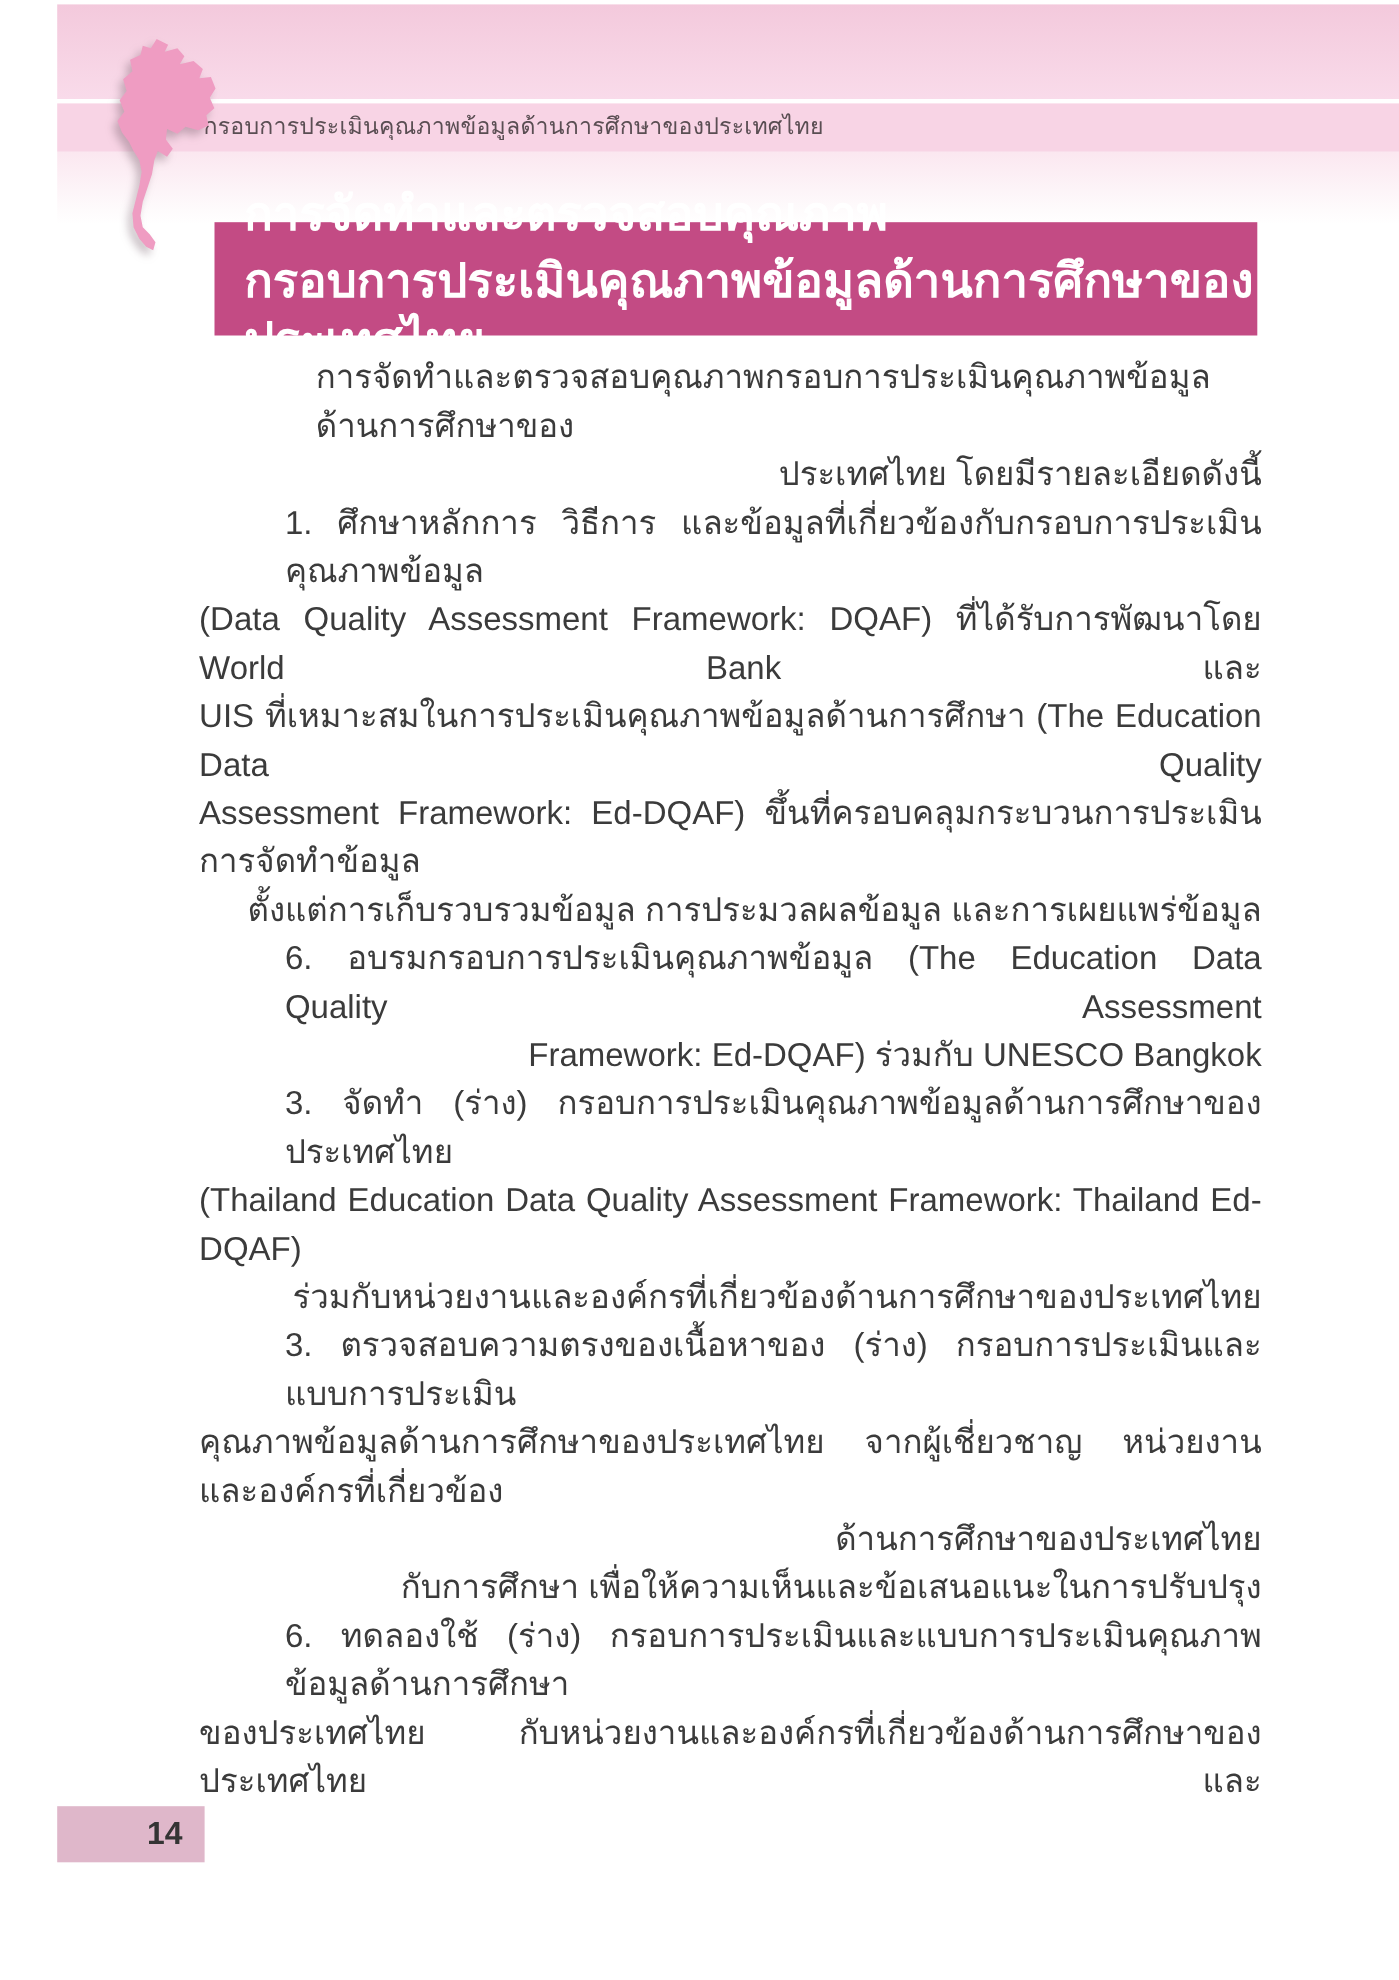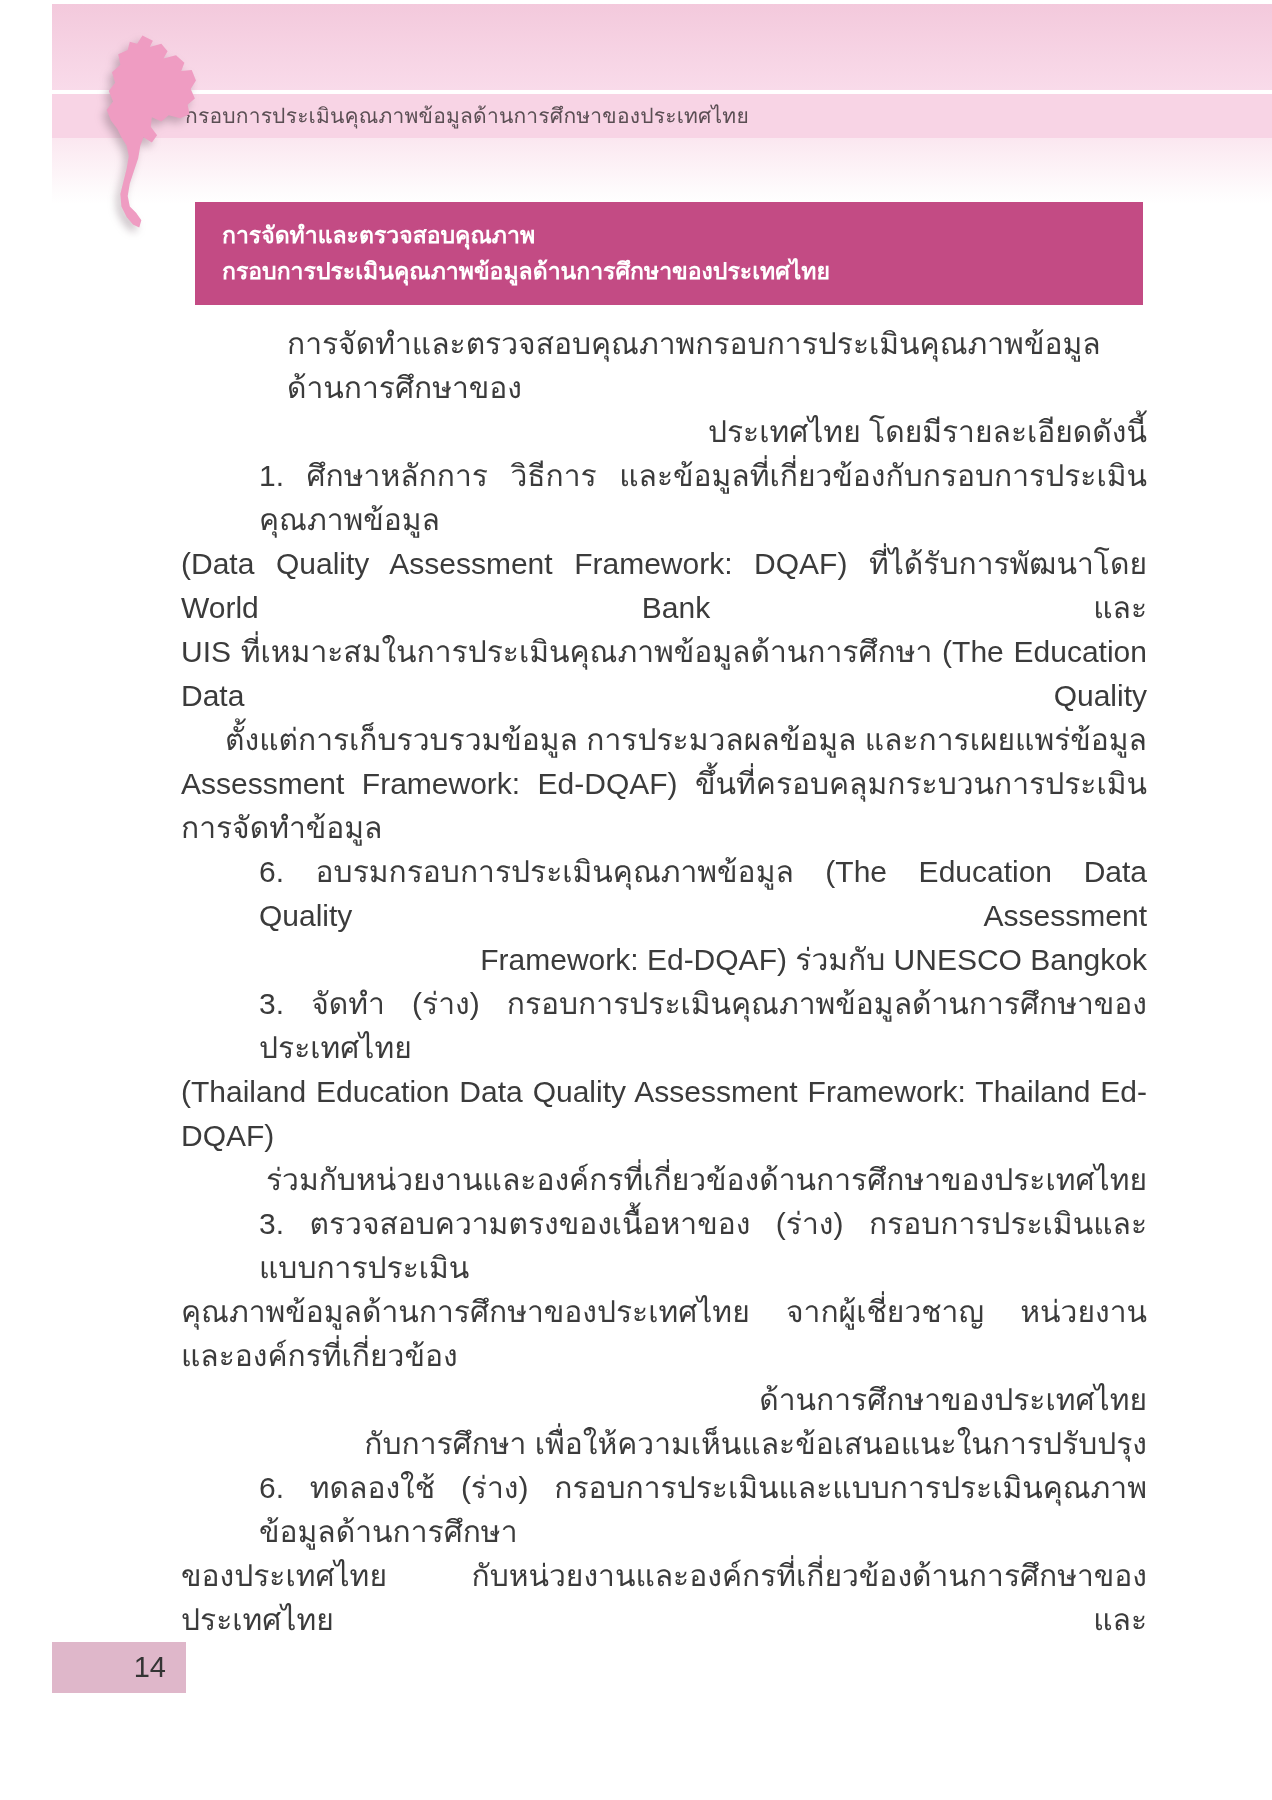--- a/index.html
+++ b/index.html
@@ -31,38 +31,38 @@
   }
   .map-wrap svg { width:100%; height:100%;
     filter:drop-shadow(-4px 5px 4px rgba(100,75,88,0.35)); }
   
   .title-box {
     position:absolute; left:155px; top:202px; width:948px; height:103px;
     background:#c34b84; color:#ffffff;
     display:flex; flex-direction:column; justify-content:center;
     box-sizing:border-box; padding-left:27px; gap:7px;
   }
-  .title-box .t-line { font-size:23px; line-height:1.25; font-weight:600; }
+  .title-box .t-line { font-size:43px; line-height:1.25; font-weight:600; }
   
   .body-text {
     position:absolute; left:141px; top:322px; width:966px;
     color:#3b3b3b; font-size:30px;
   }
   .body-text .line { line-height:44px; min-height:44px; text-align:right; }
   .body-text .line.just { text-align:justify; text-align-last:justify; }
   .body-text .line.ind-para { padding-left:106px; }
   .body-text .line.ind-item { padding-left:78px; }
   
   .page-num-box {
     position:absolute; left:12px; top:1642px; width:134px; height:51px;
     background:#dfb7ca;
   }
   .page-num-box .num {
     display:block; text-align:right; padding-right:20px;
-    line-height:51px; font-size:29px; font-weight:400; color:#343434;
+    line-height:51px; font-size:29px; font-weight:700; color:#343434;
   }
 </style>
 </head>
 <body>
 
 <div class="page">
 
   <div class="header-top-strip"></div>
   <div class="header-band"></div>
   <div class="header-fade"></div>
@@ -85,22 +85,22 @@
     <div class="t-line">การจัดทำและตรวจสอบคุณภาพ</div>
     <div class="t-line">กรอบการประเมินคุณภาพข้อมูลด้านการศึกษาของประเทศไทย</div>
   </div>
 
   <div class="body-text">
       <div class="line just ind-para">การจัดทำและตรวจสอบคุณภาพกรอบการประเมินคุณภาพข้อมูลด้านการศึกษาของ</div>
       <div class="line">ประเทศไทย โดยมีรายละเอียดดังนี้</div>
       <div class="line just ind-item">1. ศึกษาหลักการ วิธีการ และข้อมูลที่เกี่ยวข้องกับกรอบการประเมินคุณภาพข้อมูล</div>
       <div class="line just">(Data Quality Assessment Framework: DQAF) ที่ได้รับการพัฒนาโดย World Bank และ</div>
       <div class="line just">UIS ที่เหมาะสมในการประเมินคุณภาพข้อมูลด้านการศึกษา (The Education Data Quality</div>
+      <div class="line just">Assessment Framework: Ed-DQAF) ขึ้นที่ครอบคลุมกระบวนการประเมินการจัดทำข้อมูล</div>
       <div class="line">ตั้งแต่การเก็บรวบรวมข้อมูล การประมวลผลข้อมูล และการเผยแพร่ข้อมูล</div>
-      <div class="line just">Assessment Framework: Ed-DQAF) ขึ้นที่ครอบคลุมกระบวนการประเมินการจัดทำข้อมูล</div>
       <div class="line just ind-item">6. อบรมกรอบการประเมินคุณภาพข้อมูล (The Education Data Quality Assessment</div>
       <div class="line">Framework: Ed-DQAF) ร่วมกับ UNESCO Bangkok</div>
       <div class="line just ind-item">3. จัดทำ (ร่าง) กรอบการประเมินคุณภาพข้อมูลด้านการศึกษาของประเทศไทย</div>
       <div class="line just">(Thailand Education Data Quality Assessment Framework: Thailand Ed-DQAF)</div>
       <div class="line">ร่วมกับหน่วยงานและองค์กรที่เกี่ยวข้องด้านการศึกษาของประเทศไทย</div>
       <div class="line just ind-item">3. ตรวจสอบความตรงของเนื้อหาของ (ร่าง) กรอบการประเมินและแบบการประเมิน</div>
       <div class="line just">คุณภาพข้อมูลด้านการศึกษาของประเทศไทย จากผู้เชี่ยวชาญ หน่วยงาน และองค์กรที่เกี่ยวข้อง</div>
       <div class="line">ด้านการศึกษาของประเทศไทย</div>
       <div class="line">กับการศึกษา เพื่อให้ความเห็นและข้อเสนอแนะในการปรับปรุง</div>
       <div class="line just ind-item">6. ทดลองใช้ (ร่าง) กรอบการประเมินและแบบการประเมินคุณภาพข้อมูลด้านการศึกษา</div>

